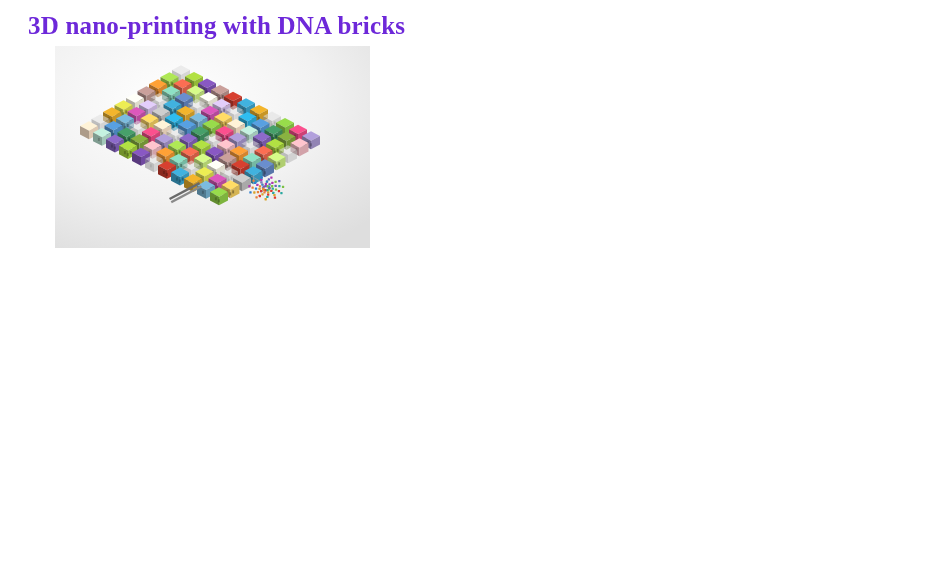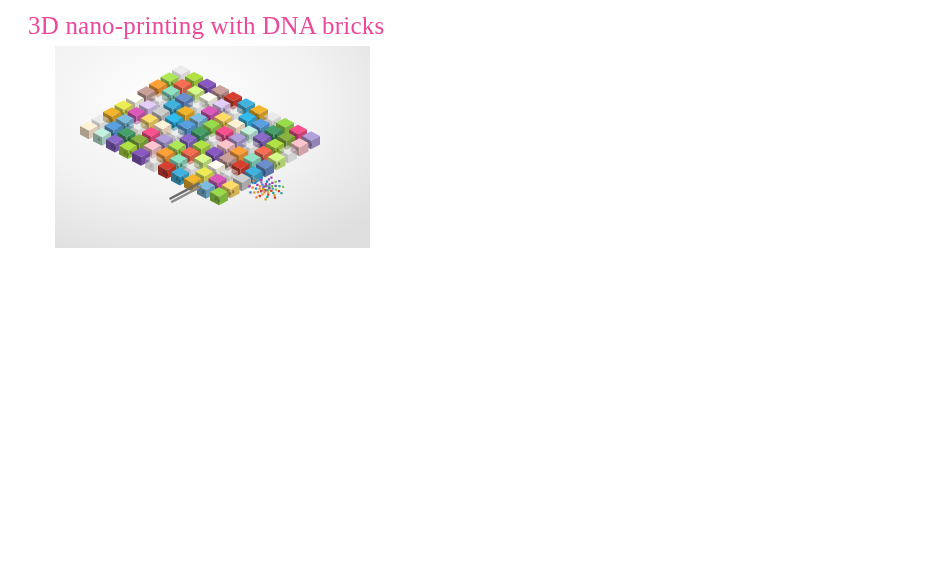--- a/index.html
+++ b/index.html
@@ -16,22 +16,22 @@
   
   .quad{position:absolute;}
   #quad-tl{left:0;top:0;width:474px;height:291px;}
   #quad-tr{left:474px;top:0;width:474px;height:291px;}
   #quad-bl{left:0;top:291px;width:474px;height:291px;}
   #quad-br{left:474px;top:291px;width:474px;height:291px;}
 
   .panel-title{
     position:absolute;
     font-family:"Liberation Serif", serif;
-    font-weight:normal;
-    color:#ec4899;
+    font-weight:bold;
+    color:#6d28d9;
     white-space:nowrap;
     letter-spacing:.2px;
   }
   #title-bricks{left:28px;top:12px;font-size:25px;}
 
   
   #bricks-figure{
     position:absolute;left:55px;top:46px;width:315px;height:202px;
     background:
       radial-gradient(ellipse at 38% 30%, #ffffff 0%, #f4f4f4 45%, #e4e4e4 100%);

